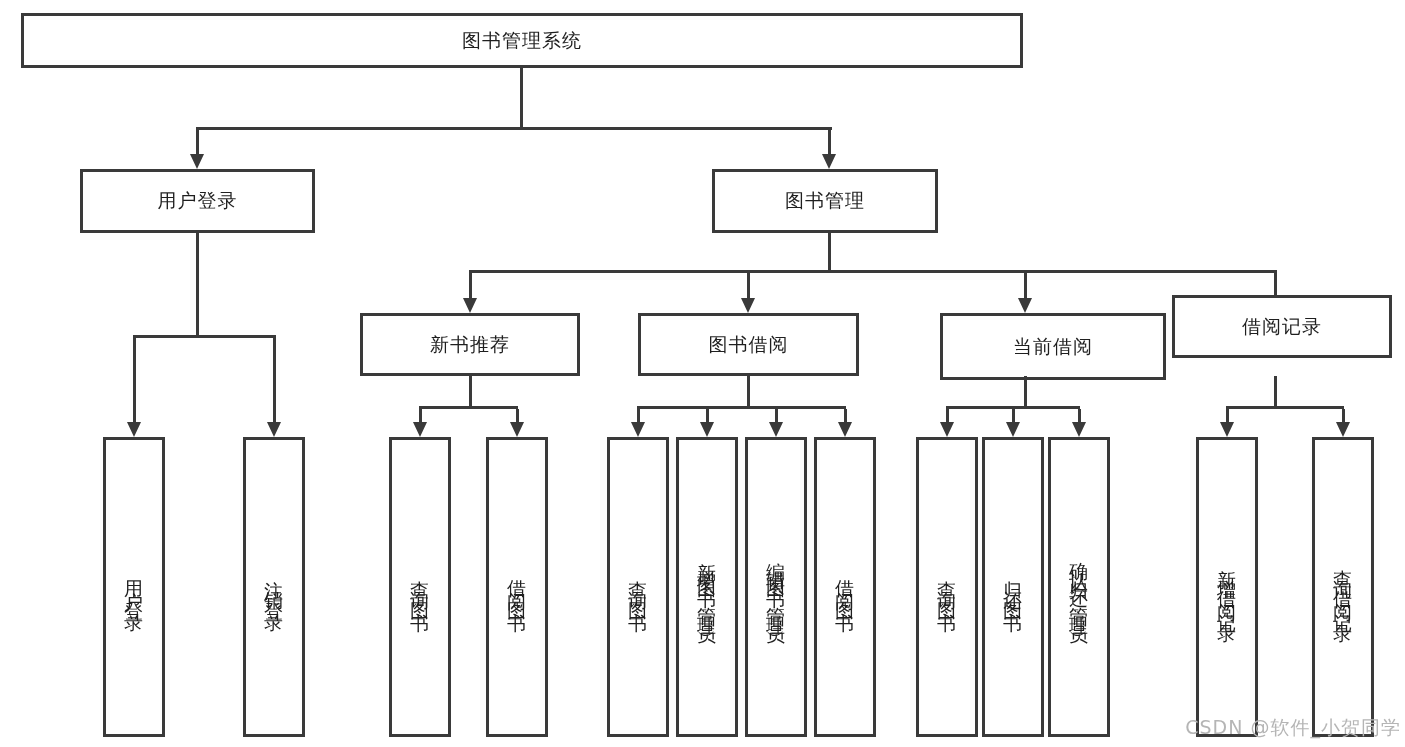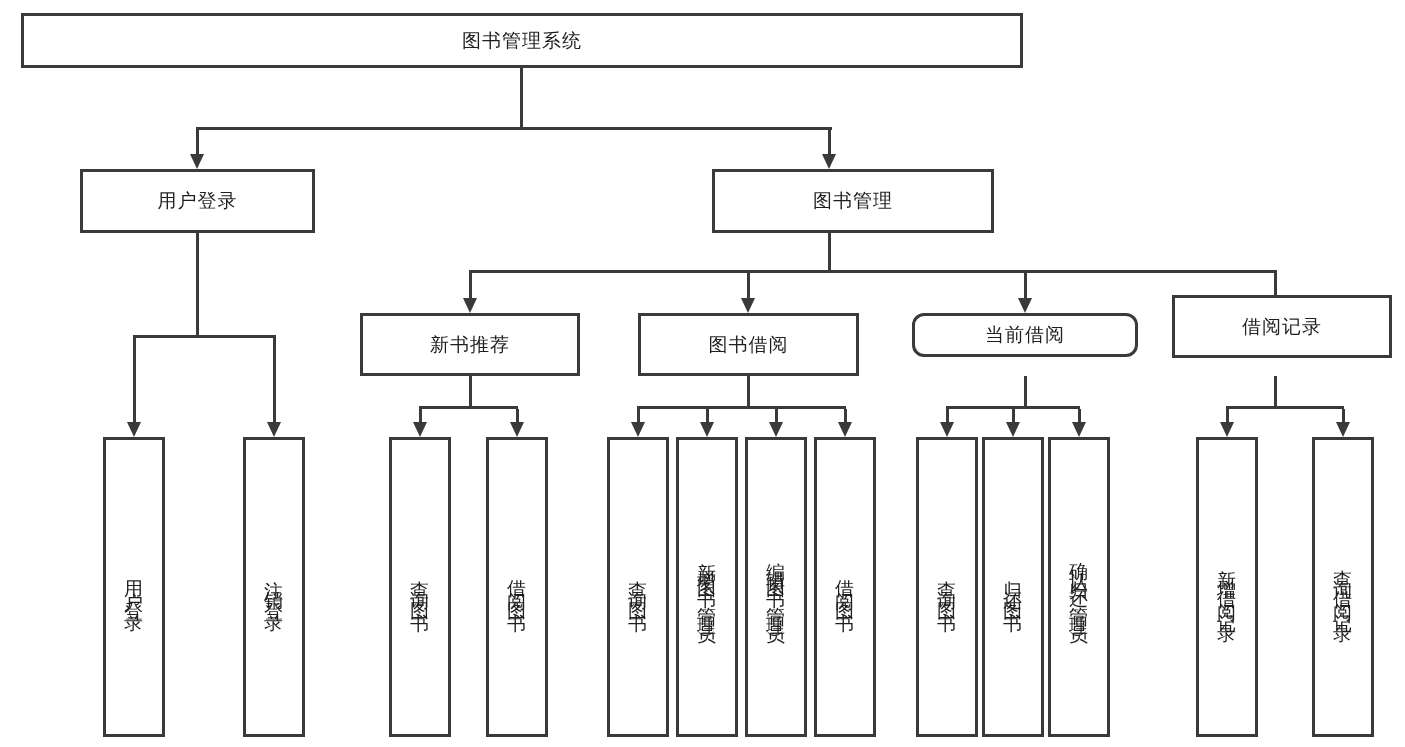--- a/index.html
+++ b/index.html
@@ -66,21 +66,21 @@
   <div class="vline" style="left:520px;top:68px;height:62px;"></div>
   <div class="hline" style="left:196px;top:127px;width:636px;"></div>
   <div class="vline" style="left:196px;top:130px;height:26px;"></div>
   <div class="arrow" style="left:190px;top:154px;"></div>
   <div class="vline" style="left:828px;top:130px;height:26px;"></div>
   <div class="arrow" style="left:822px;top:154px;"></div>
 
   <div class="box" style="left:80px;top:169px;width:235px;height:64px;">
     <span>用户登录</span>
   </div>
-  <div class="box" style="left:712px;top:169px;width:282px;height:64px;">
+  <div class="box" style="left:712px;top:169px;width:226px;height:64px;">
     <span>图书管理</span>
   </div>
 
   <div class="vline" style="left:196px;top:233px;height:105px;"></div>
   <div class="hline" style="left:133px;top:335px;width:143px;"></div>
   <div class="vline" style="left:133px;top:338px;height:86px;"></div>
   <div class="arrow" style="left:127px;top:422px;"></div>
   <div class="vline" style="left:273px;top:338px;height:86px;"></div>
   <div class="arrow" style="left:267px;top:422px;"></div>
 
@@ -94,21 +94,21 @@
   <div class="arrow" style="left:1018px;top:298px;"></div>
   <div class="vline" style="left:1274px;top:273px;height:27px;"></div>
   <div class="arrow" style="left:1268px;top:298px;"></div>
 
   <div class="box" style="left:638px;top:313px;width:221px;height:63px;">
     <span>图书借阅</span>
   </div>
   <div class="box" style="left:360px;top:313px;width:220px;height:63px;">
     <span>新书推荐</span>
   </div>
-  <div class="box" style="left:912px;top:313px;width:226px;height:44px;border-radius:12px;">
+  <div class="box" style="left:940px;top:313px;width:226px;height:67px;">
     <span>当前借阅</span>
   </div>
   <div class="box" style="left:1172px;top:295px;width:220px;height:63px;">
     <span>借阅记录</span>
   </div>
 
   <div class="vline" style="left:469px;top:376px;height:33px;"></div>
   <div class="hline" style="left:419px;top:406px;width:99px;"></div>
   <div class="vline" style="left:419px;top:409px;height:15px;"></div>
   <div class="arrow" style="left:413px;top:422px;"></div>
@@ -179,14 +179,15 @@
     <span class="vtext" style="letter-spacing:9px;">确认归还（管理员）</span>
   </div>
 
   <div class="leaf" style="left:1196px;width:62px;">
     <span class="vtext">新增借阅记录</span>
   </div>
   <div class="leaf" style="left:1312px;width:62px;">
     <span class="vtext">查询借阅记录</span>
   </div>
 
+  <div class="watermark">CSDN @软件_小贺同学</div>
 
 </div>
 
 </body></html>

